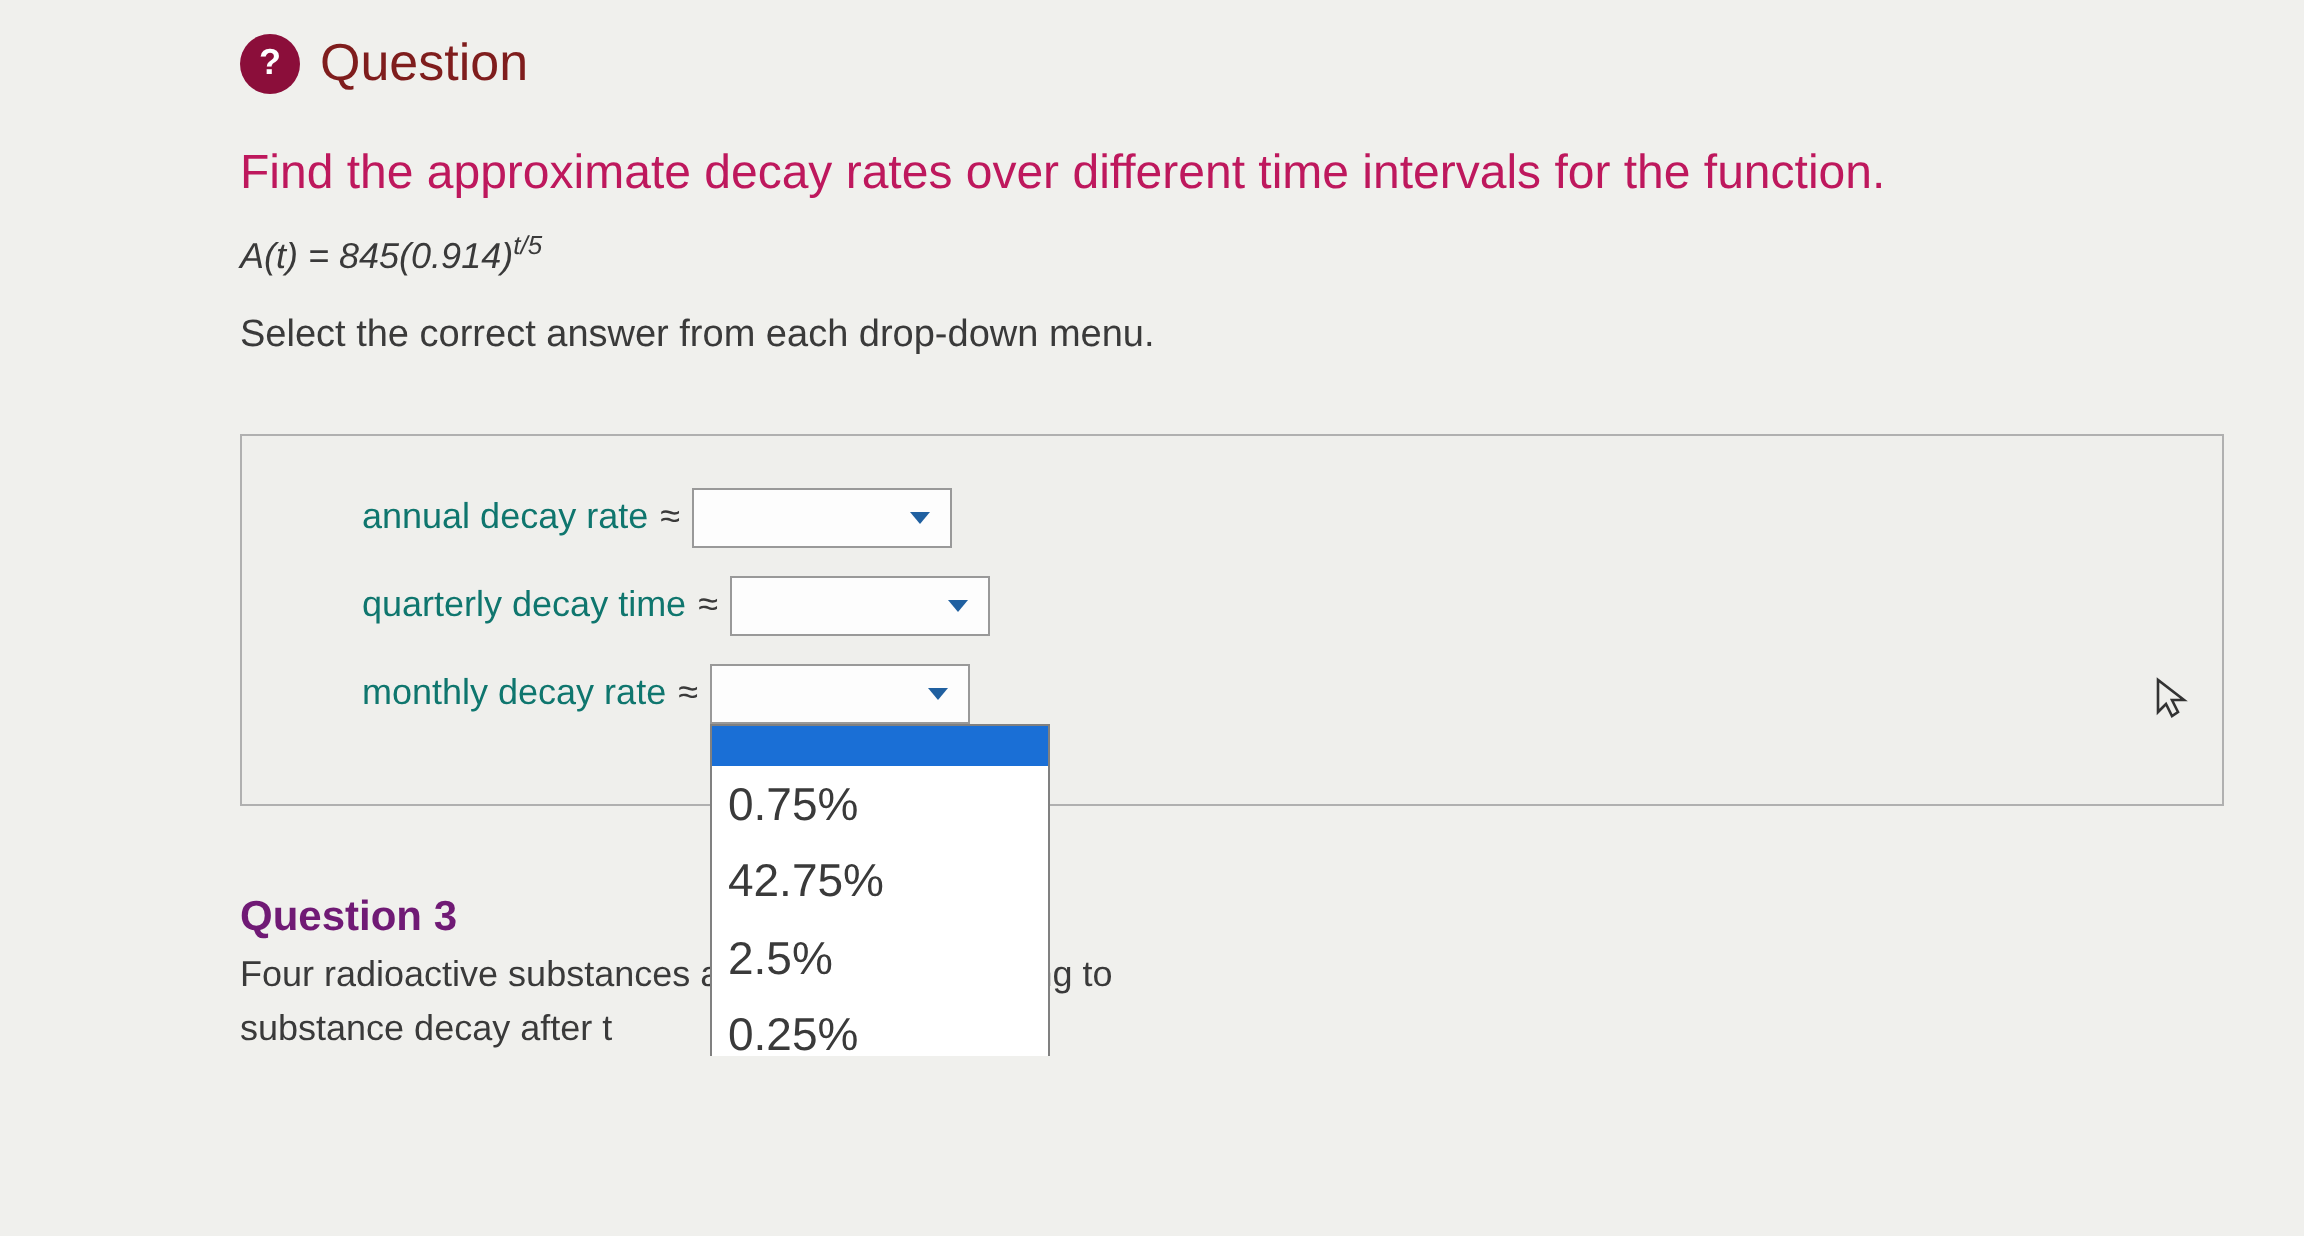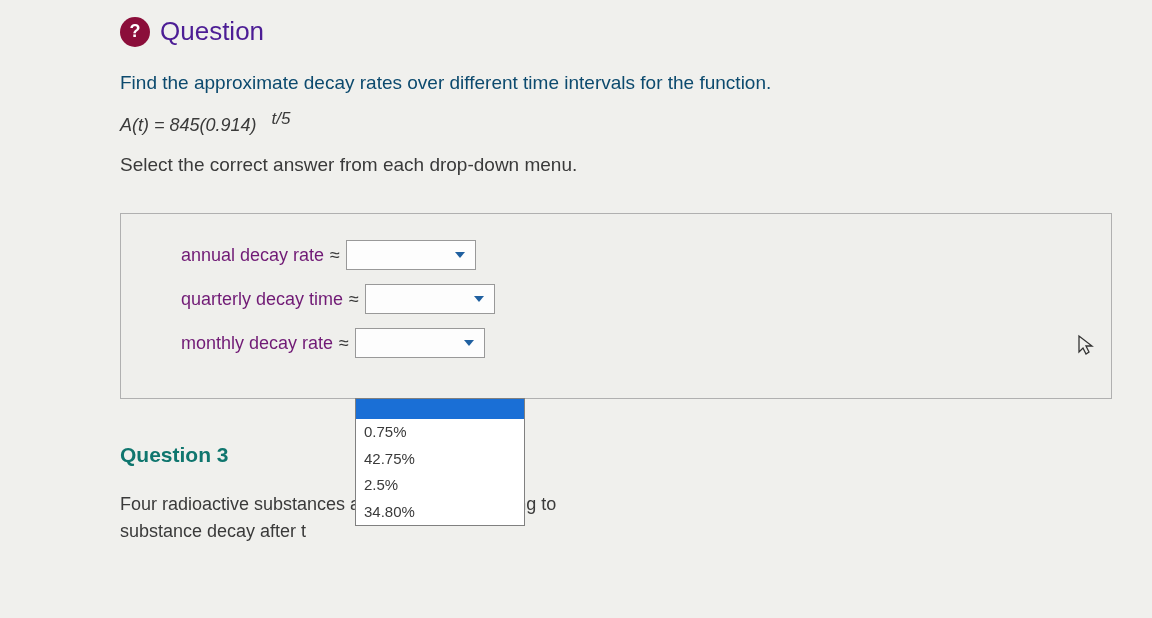--- a/index.html
+++ b/index.html
@@ -27,59 +27,58 @@
       background: #8b0e3a;
       border-radius: 50%;
       display: flex;
       align-items: center;
       justify-content: center;
       color: #fff;
       font-weight: bold;
       font-size: 18px;
     }
     .q-title {
-      color: #4c1d95;
+      color: #7f1d1d;
       font-size: 26px;
       font-weight: 400;
     }
     .prompt-line {
       margin-bottom: 6px;
-      font-size: 19px;
-      color: #0c4a6e;
+      font-size: 24px;
+      color: #be185d;
     }
     .formula {
       font-style: italic;
       font-size: 18px;
       margin: 8px 0 12px 0;
     }
     .formula .exp {
-      font-size: 17px;
+      font-size: 13px;
       vertical-align: super;
       font-style: italic;
-      margin-left: 15px;
     }
     .instruction {
       font-size: 19px;
       margin-bottom: 34px;
     }
     .answer-box {
       border: 1px solid #b0b0b0;
       background: #efefec;
       padding: 26px 40px 26px 60px;
       margin-bottom: 40px;
     }
     .row {
       display: flex;
       align-items: center;
       margin-bottom: 14px;
       font-size: 18px;
       position: relative;
     }
     .row-label {
-      color: #701a75;
+      color: #0f766e;
     }
     .approx {
       margin: 0 6px;
     }
     .select-wrap {
       position: relative;
       display: inline-block;
     }
     .select-box {
       border: 1px solid #999;
@@ -101,22 +100,21 @@
     }
     .dropdown-list {
       position: absolute;
       top: 30px;
       left: 0;
       right: 0;
       min-width: 170px;
       background: #fff;
       border: 1px solid #808080;
       z-index: 10;
-      font-size: 15px;
-      margin-top: 40px;
+      font-size: 23px;
     }
     .dropdown-list .opt {
       padding: 2px 8px;
       cursor: pointer;
     }
     .dropdown-list .opt.selected {
       background: #1a6fd6;
       color: #fff;
       height: 20px;
     }
@@ -126,22 +124,22 @@
       top: 6px;
       font-size: 20px;
       color: #333;
     }
     .next-question {
       margin-top: 18px;
     }
     .next-q-title {
       font-weight: bold;
       font-size: 21px;
-      color: #0f766e;
-      margin-bottom: 20px;
+      color: #701a75;
+      margin-bottom: 0;
     }
     .next-q-body {
       font-size: 18px;
       color: #3a3a3a;
     }
   </style>
 </head>
 <body>
 
 <div class="question-header">
@@ -184,21 +182,21 @@
     <span class="approx">≈</span>
     <div class="select-wrap">
       <div class="select-box">
         <span class="caret"></span>
       </div>
       <div class="dropdown-list">
         <div class="opt selected"></div>
         <div class="opt">0.75%</div>
         <div class="opt">42.75%</div>
         <div class="opt">2.5%</div>
-        <div class="opt">34.80%</div>
+        <div class="opt">0.25%</div>
       </div>
     </div>
     <span class="cursor-ptr">
       <svg width="18" height="22" viewBox="0 0 18 22">
         <path d="M2 2 L2 18 L6 14 L9 20 L12 18 L9 12 L15 12 Z" fill="none" stroke="#333" stroke-width="1.3"></path>
       </svg>
     </span>
   </div>
 
 </div>

